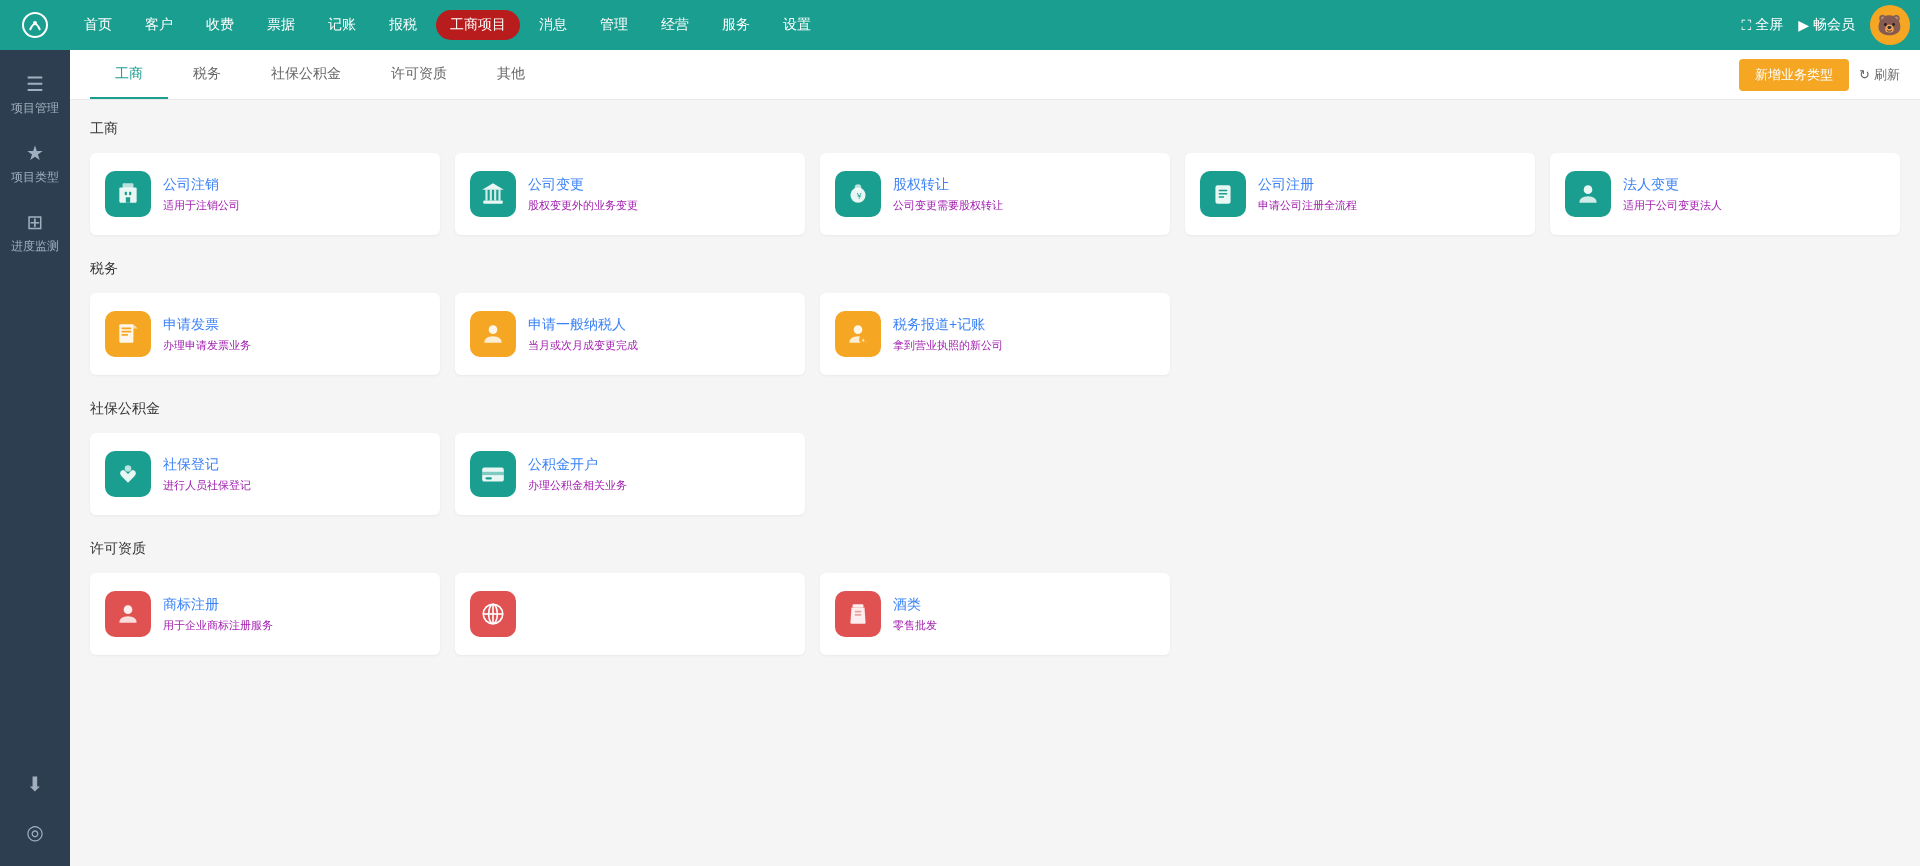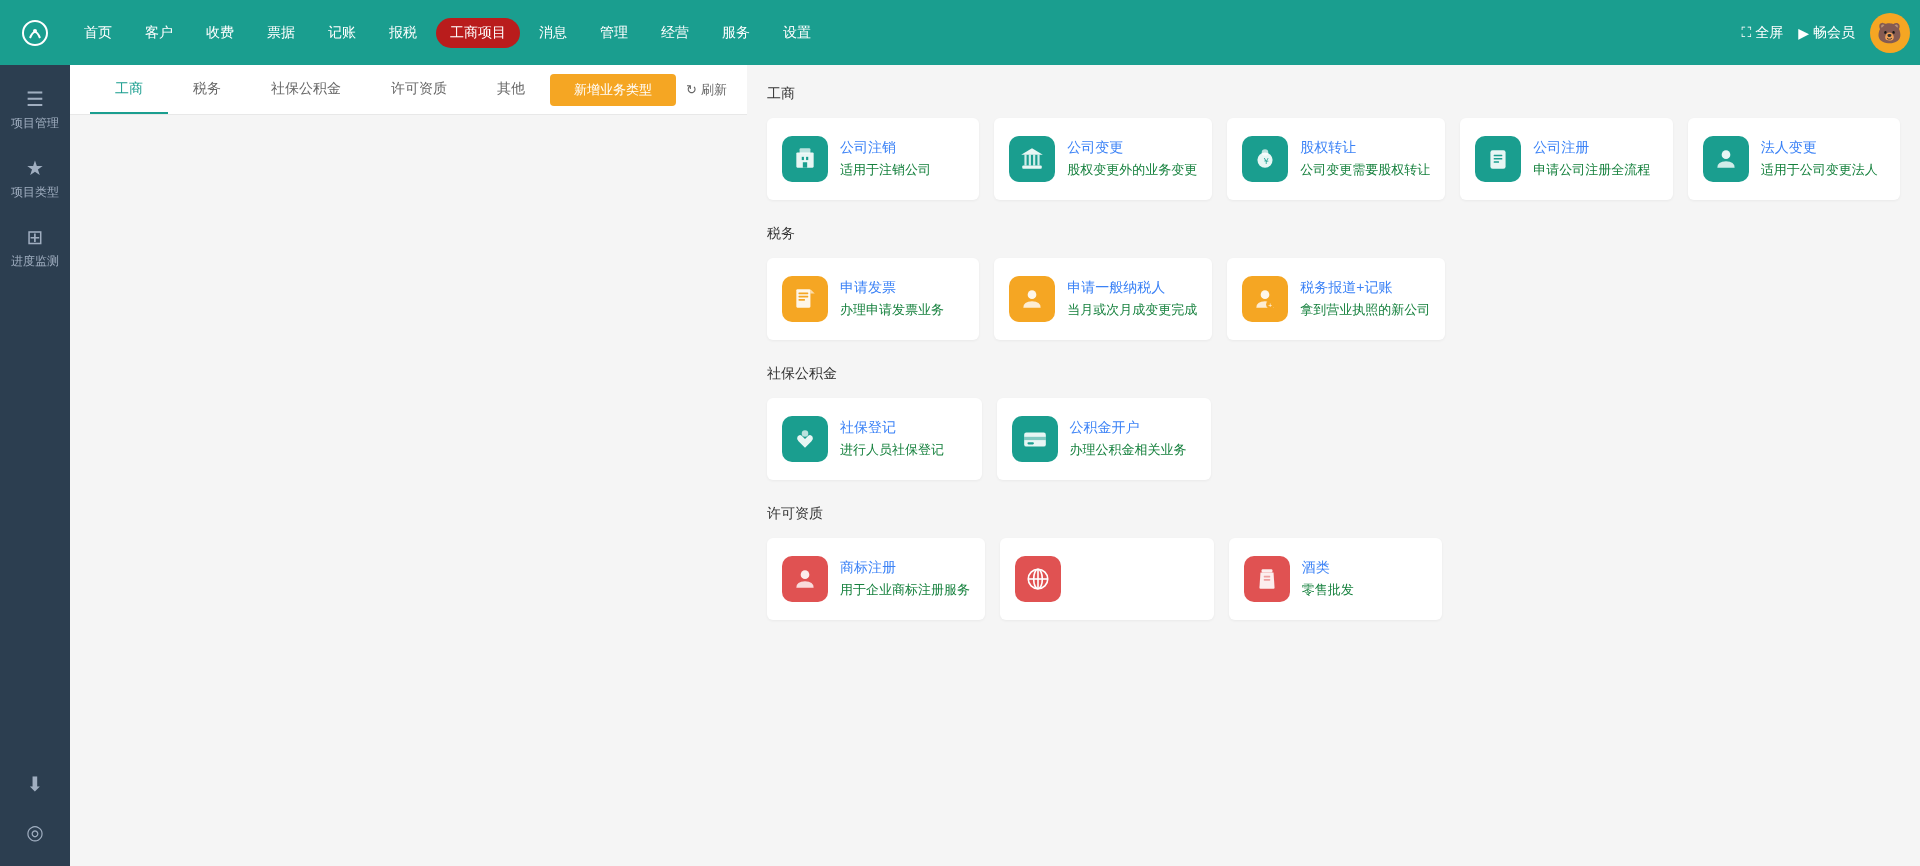--- a/index.html
+++ b/index.html
@@ -1,21 +1,21 @@
 <!DOCTYPE html>
 <html><head>
   <meta charset="utf-8">
   <style>
     * { box-sizing: border-box; margin: 0; padding: 0; }
     body { font-family: "Microsoft YaHei", "PingFang SC", sans-serif; background: #f0f2f5; display: flex; flex-direction: column; height: 866px; overflow: hidden; }
 
     
     .top-nav {
       background: #1a9e8f;
-      height: 65px;
+      height: 50px;
       display: flex;
       align-items: center;
       padding: 0 10px;
       flex-shrink: 0;
     }
     .top-nav-logo {
       width: 50px;
       display: flex;
       align-items: center;
       justify-content: center;
@@ -95,21 +95,21 @@
       display: flex;
       flex-direction: column;
       align-items: center;
       padding-bottom: 10px;
     }
 
     
     .content-area {
       flex: 1;
       display: flex;
-      flex-direction: row;
+      flex-direction: column;
       overflow: hidden;
       background: #f5f5f5;
     }
 
     
     .tab-bar {
       background: white;
       padding: 0 20px;
       display: flex;
       align-items: center;
@@ -138,21 +138,21 @@
     }
     .tab-bar-right {
       display: flex;
       align-items: center;
       gap: 10px;
     }
     .btn-add-type {
       background: #f5a623;
       color: white;
       border: none;
-      padding: 7px 24px;
+      padding: 7px 16px;
       border-radius: 4px;
       font-size: 13px;
       cursor: pointer;
       white-space: nowrap;
     }
     .btn-refresh {
       color: #666;
       font-size: 13px;
       cursor: pointer;
       display: flex;
@@ -208,22 +208,22 @@
     .card-icon.red { background: #e05252; }
 
     .card-info { flex: 1; min-width: 0; }
     .card-name {
       font-size: 14px;
       color: #3b82f6;
       font-weight: 500;
       margin-bottom: 4px;
     }
     .card-desc {
-      font-size: 13px;
-      color: #15803d;
+      font-size: 11px;
+      color: #a21caf;
       white-space: nowrap;
       overflow: hidden;
       text-overflow: ellipsis;
     }
 
     .section-divider { margin-bottom: 20px; }
 
     
     .scroll-content::-webkit-scrollbar { width: 6px; }
     .scroll-content::-webkit-scrollbar-track { background: #f0f0f0; }

